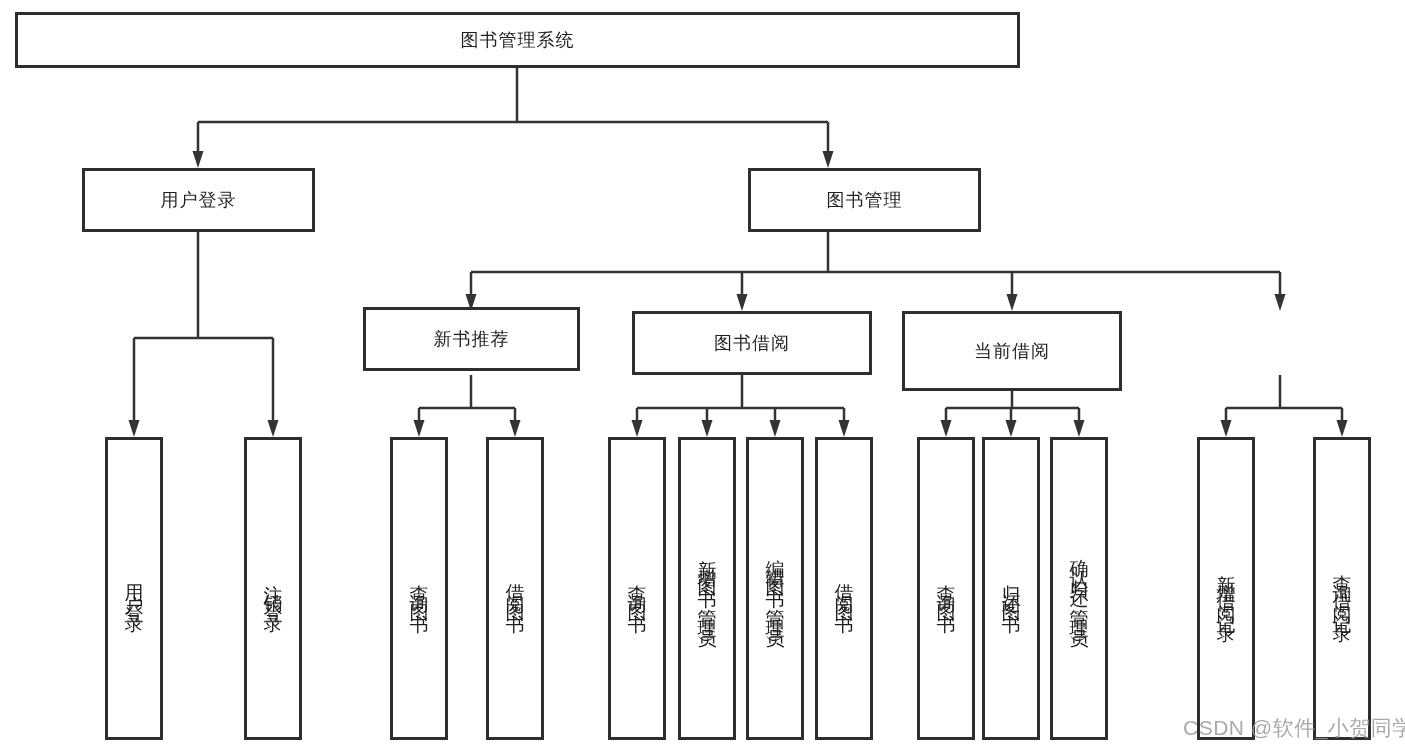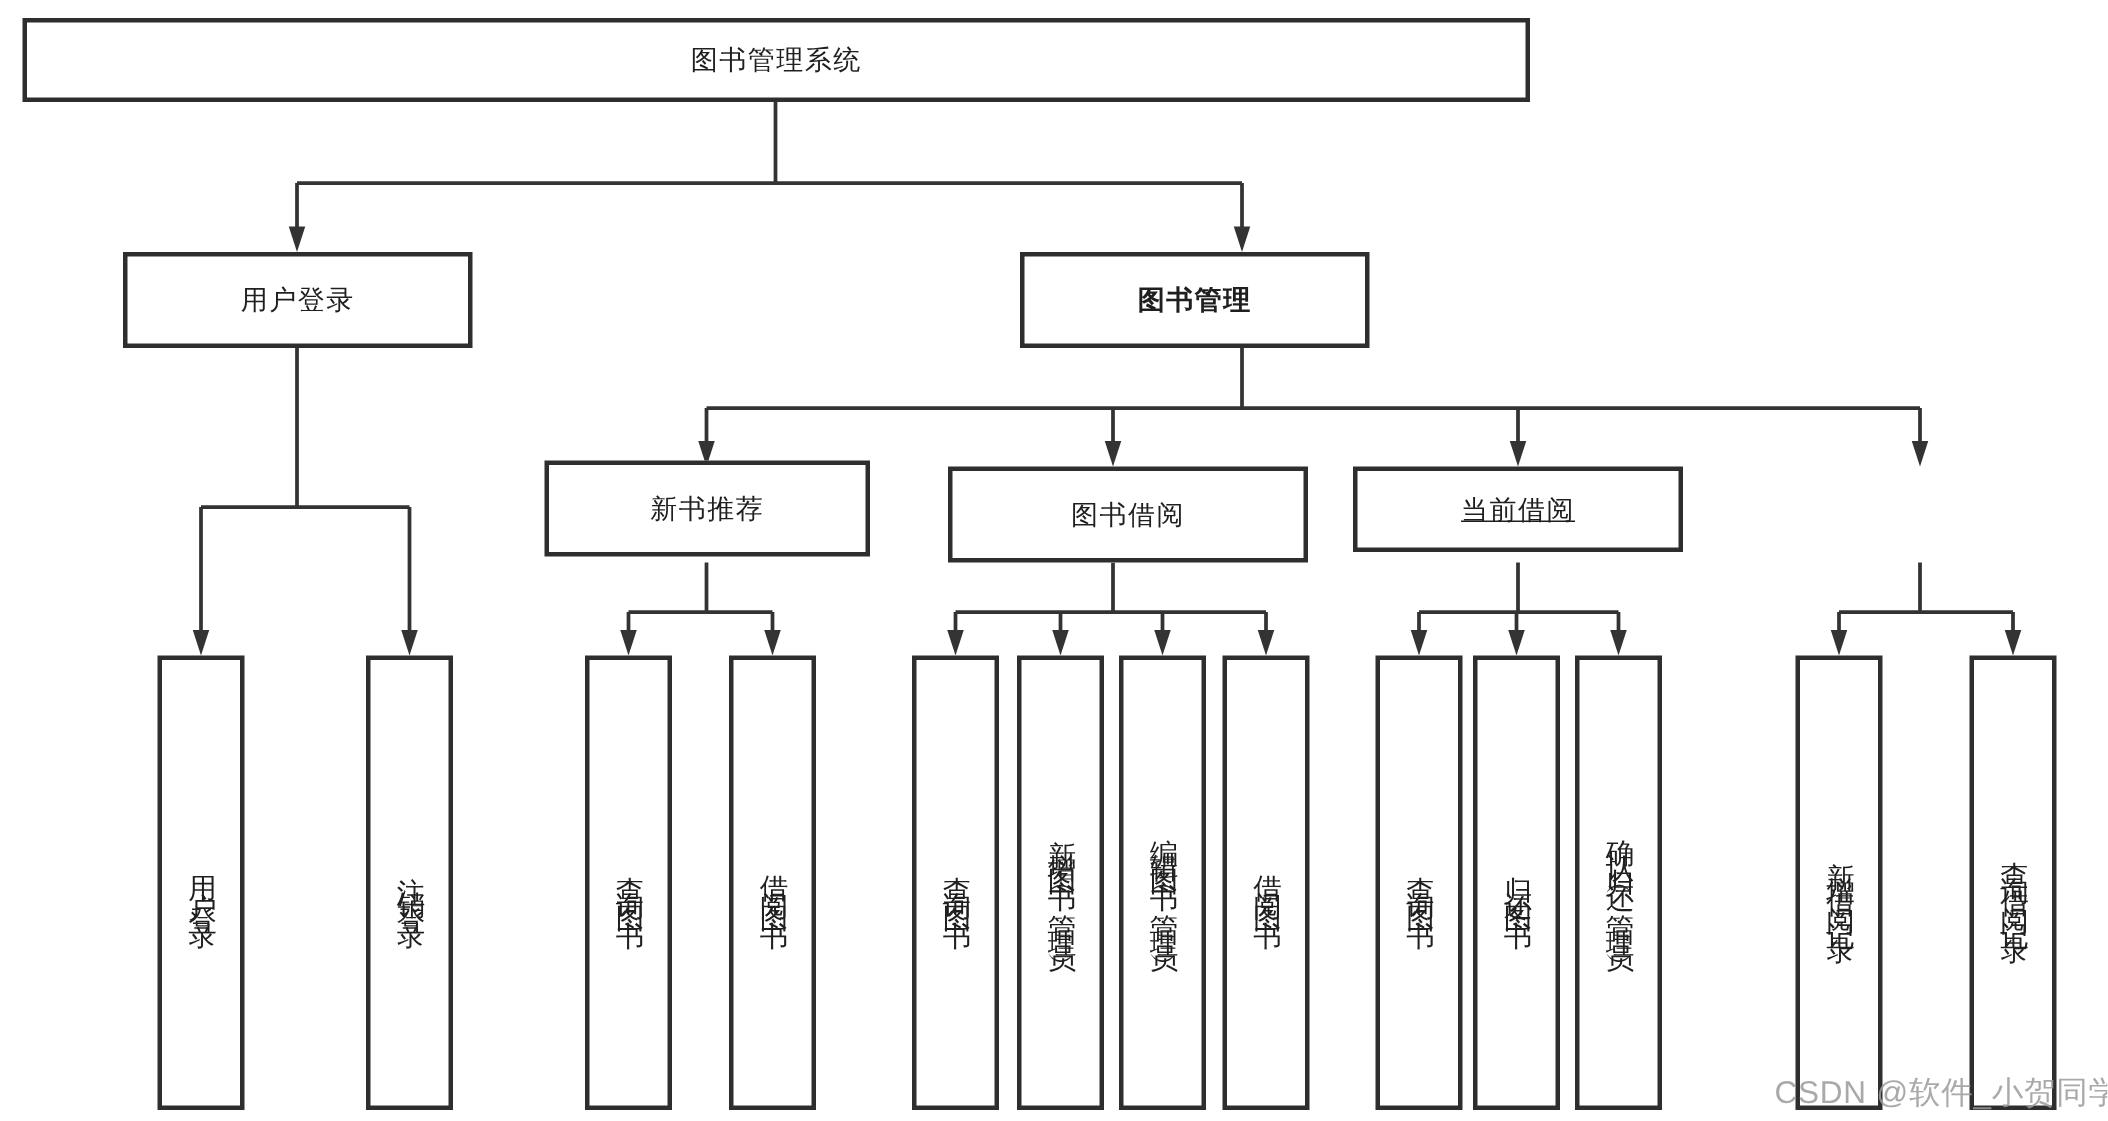--- a/index.html
+++ b/index.html
@@ -132,31 +132,31 @@
       <polygon points="1336.5,420 1347.5,420 1342,437" fill="#333333"></polygon>
     </svg>
 
   <div class="hbox root-box">
     <span>图书管理系统</span>
   </div>
 
   <div class="hbox" style="left:82px; top:168px; width:233px; height:64px;">
     <span>用户登录</span>
   </div>
-  <div class="hbox" style="left:680px; top:168px; width:233px; height:64px;font-weight:bold;">
+  <div class="hbox" style="left:748px; top:168px; width:233px; height:64px;">
     <span>图书管理</span>
   </div>
 
   <div class="hbox" style="left:363px; top:307px; width:217px; height:64px;text-align:center;">
     <span>新书推荐</span>
   </div>
   <div class="hbox" style="left:632px; top:311px; width:240px; height:64px;">
     <span>图书借阅</span>
   </div>
-  <div class="hbox" style="left:902px; top:311px; width:220px; height:57px;text-decoration:underline;">
+  <div class="hbox" style="left:902px; top:311px; width:220px; height:80px;">
     <span>当前借阅</span>
   </div>
 
   <div class="leaf" style="left:105px;">
     <span>用户登录</span>
   </div>
   <div class="leaf" style="left:244px;">
     <span>注销登录</span>
   </div>
 

